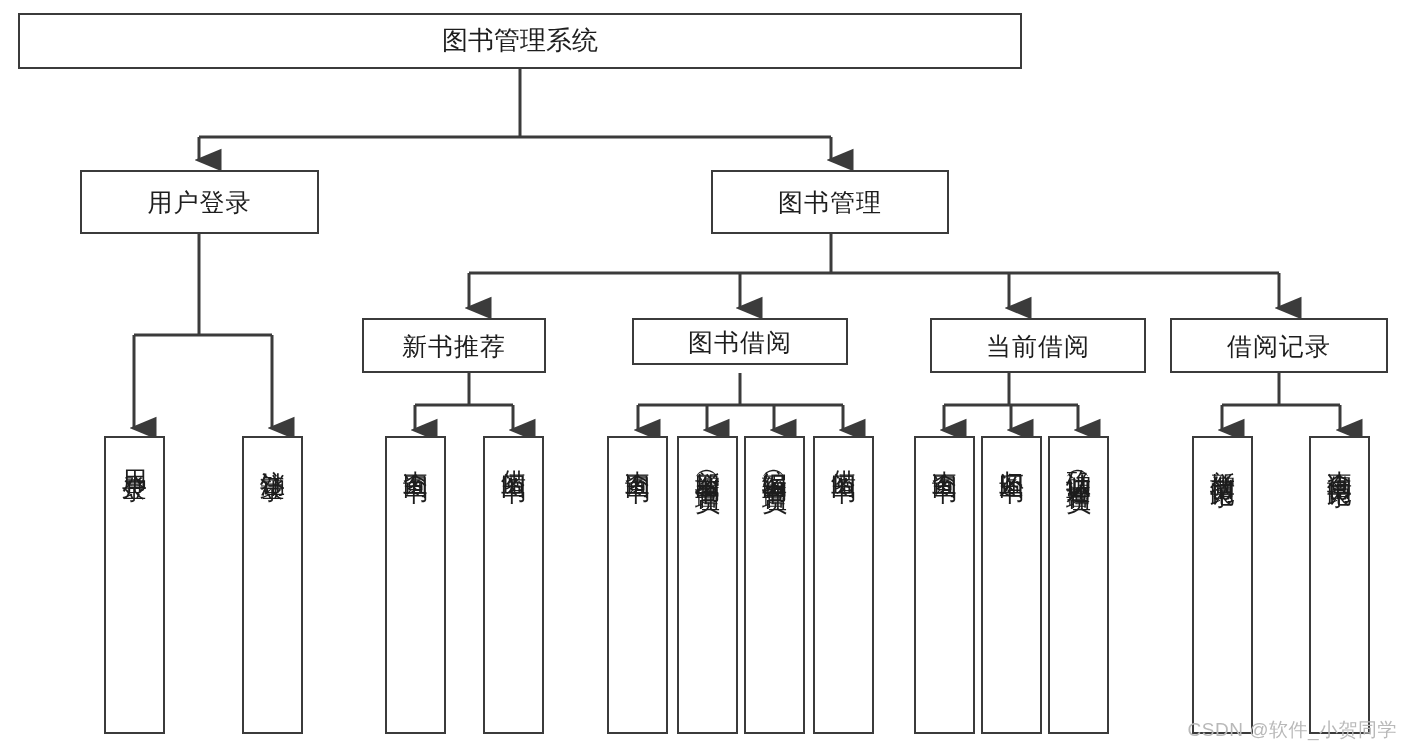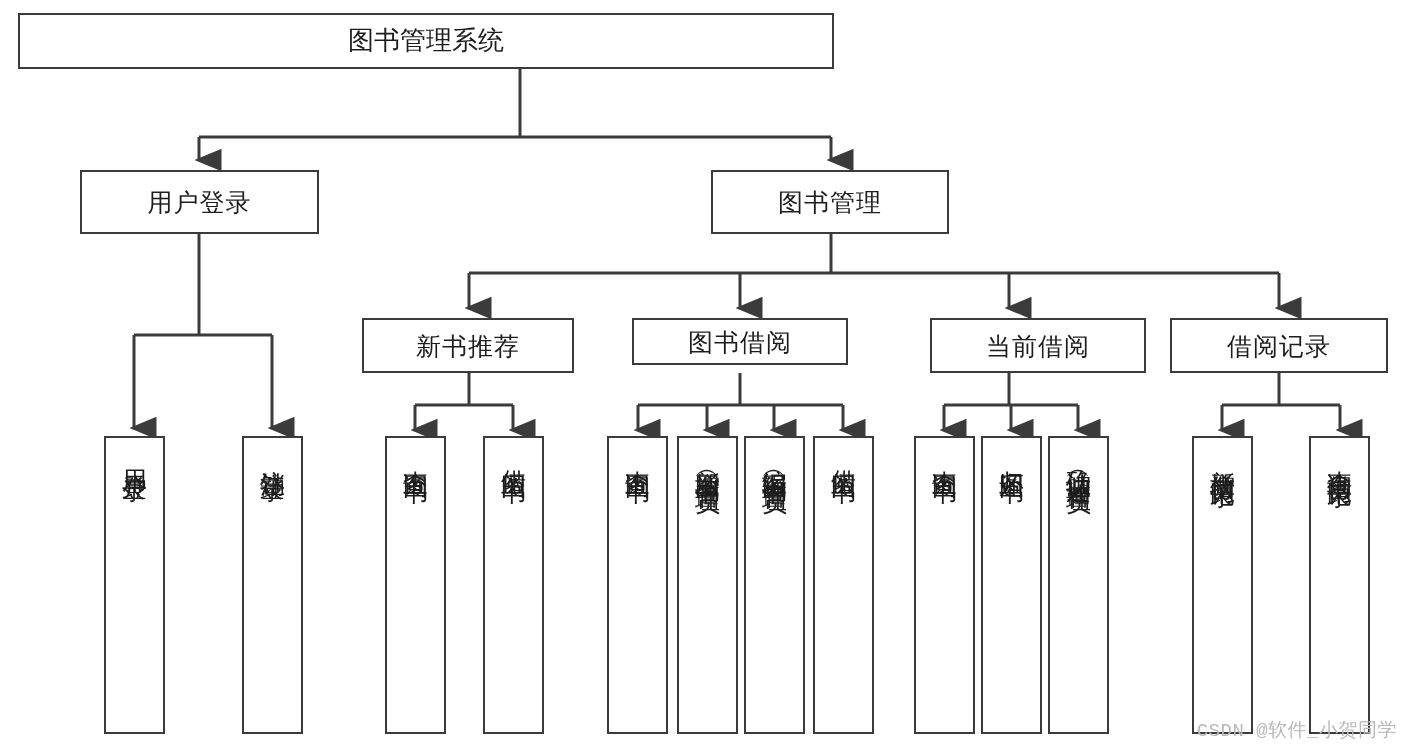--- a/index.html
+++ b/index.html
@@ -58,21 +58,21 @@
     line-height: 1;
   }
   .watermark {
     position: absolute;
     right: 8px;
     bottom: 4px;
     font-size: 19px;
     color: #b9b9b9;
     letter-spacing: 0.5px;
     white-space: nowrap;
-    font-family: Liberation Mono, monospace;
+    font-family: Liberation Sans, sans-serif;
   }
 </style>
 </head>
 <body>
 
 <div id="canvas">
 
   <svg class="connectors" viewBox="0 0 1405 747" xmlns="http://www.w3.org/2000/svg">
     <defs>
       <marker id="arrow" viewBox="0 0 12 12" refX="6" refY="10" markerWidth="9" markerHeight="9" orient="auto-start-reverse">
@@ -118,32 +118,32 @@
       <path d="M 1011 405 L 1011 430" marker-end="url(#arrow)"></path>
       <path d="M 1078 405 L 1078 430" marker-end="url(#arrow)"></path>
 
       <path d="M 1279 373 L 1279 405"></path>
       <path d="M 1222 405 L 1340 405"></path>
       <path d="M 1222 405 L 1222 430" marker-end="url(#arrow)"></path>
       <path d="M 1340 405 L 1340 430" marker-end="url(#arrow)"></path>
     </g>
   </svg>
 
-  <div class="node root" style="left:18px; top:13px; width:816px; height:56px;">
+  <div class="node root" style="left:18px; top:13px; width:1004px; height:56px;">
     <span>图书管理系统</span>
   </div>
 
   <div class="node h" style="left:80px; top:170px; width:239px; height:64px;">
     <span>用户登录</span>
   </div>
   <div class="node h" style="left:711px; top:170px; width:238px; height:64px;">
     <span>图书管理</span>
   </div>
 
-  <div class="node h" style="left:362px; top:318px; width:212px; height:55px;">
+  <div class="node h" style="left:362px; top:318px; width:184px; height:55px;">
     <span>新书推荐</span>
   </div>
   <div class="node h" style="left:632px; top:318px; width:216px; height:47px;">
     <span>图书借阅</span>
   </div>
   <div class="node h" style="left:902px; top:318px; width:216px; height:55px;margin-left:28px;">
     <span>当前借阅</span>
   </div>
   <div class="node h" style="left:1170px; top:318px; width:218px; height:55px;">
     <span>借阅记录</span>

